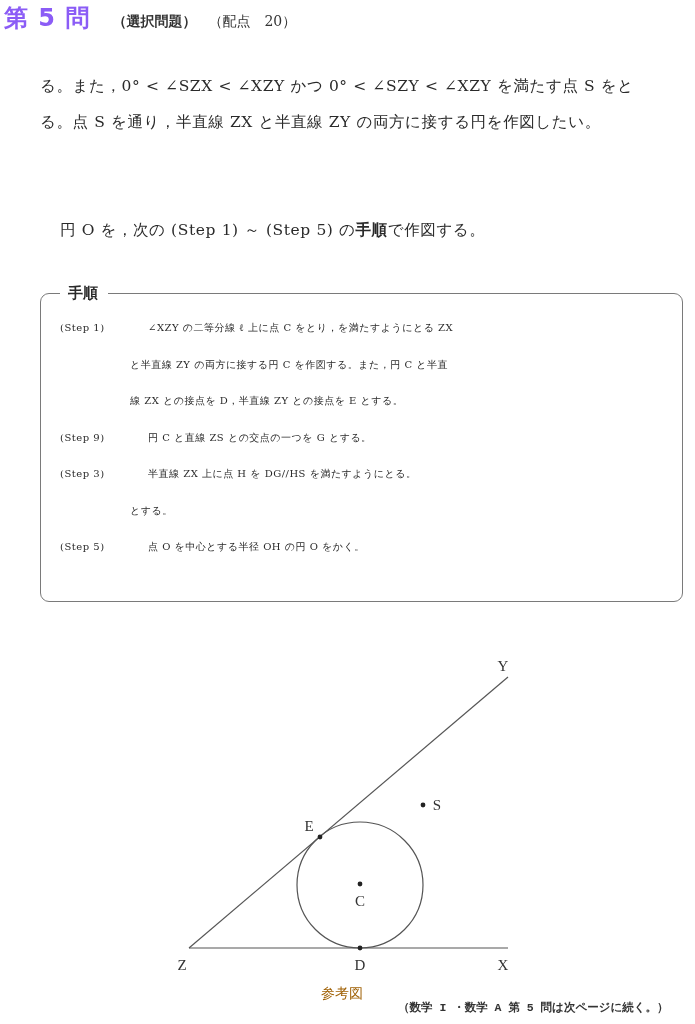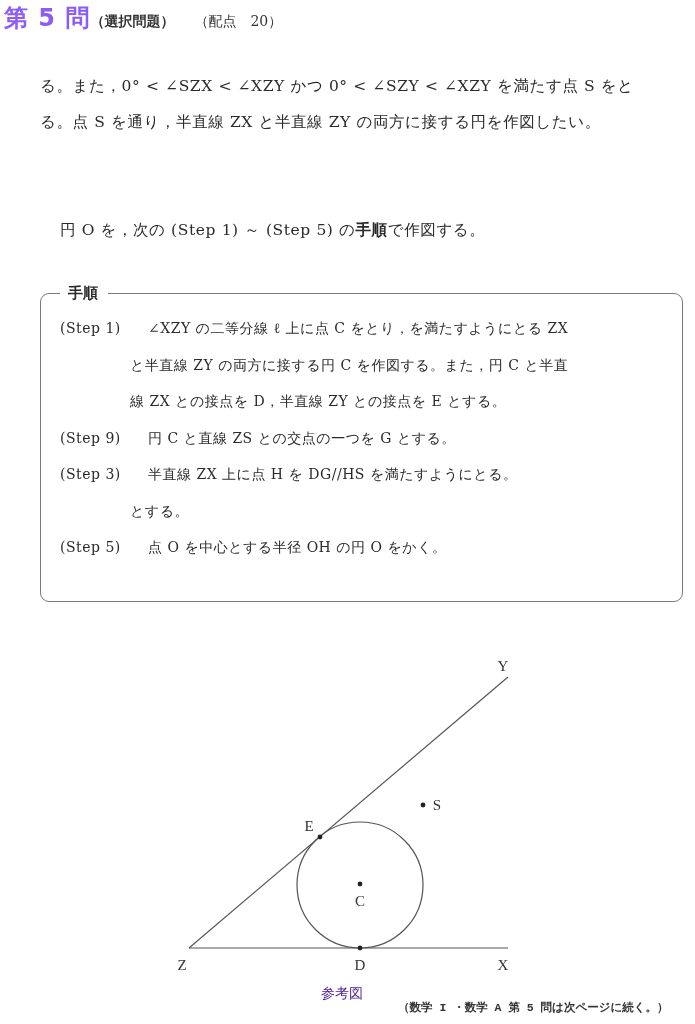--- a/index.html
+++ b/index.html
@@ -28,26 +28,26 @@
       font-family: "DejaVu Sans", "Liberation Sans", sans-serif;
       font-weight: bold;
       font-size: 24px;
       letter-spacing: 1px;
       color: #8b5cf6;
     }
     .header-sub {
       font-family: "DejaVu Sans", "Liberation Sans", sans-serif;
       font-weight: bold;
       font-size: 14px;
-      margin-left: 0;
+      margin-left: 22px;
       color: #333;
     }
     .header-points {
       font-size: 14px;
-      margin-left: 20px;
+      margin-left: 12px;
       color: #333;
     }
     .para {
       position: absolute;
       left: 40px;
       width: 646px;
       font-size: 15.5px;
       line-height: 36px;
       letter-spacing: 0.6px;
     }
@@ -78,21 +78,21 @@
       font-family: "DejaVu Sans", "Liberation Sans", sans-serif;
       font-weight: bold;
       font-size: 15px;
       line-height: 24px;
     }
     .steps {
       position: absolute;
       left: 60px;
       top: 310px;
       width: 620px;
-      font-size: 14px;
+      font-size: 10px;
       line-height: 36.5px;
       letter-spacing: 0.5px;
     }
     .step { display: flex; white-space: nowrap; }
     .step-label { width: 88px; flex: none; }
     .step-text { flex: 1; }
     .step-cont { padding-left: 70px; white-space: nowrap; }
     .figure {
       position: absolute;
       left: 0;
@@ -100,21 +100,21 @@
       width: 695px;
       height: 1024px;
       pointer-events: none;
     }
     .caption {
       position: absolute;
       left: 321px;
       top: 985px;
       font-family: "DejaVu Sans", "Liberation Sans", sans-serif;
       font-size: 14px;
-      color: #4c1d95;
+      color: #a16207;
     }
     .footer {
       position: absolute;
       left: 398px;
       top: 1000px;
       font-family: Liberation Mono, monospace;
       font-weight: bold;
       font-size: 11.5px;
       color: #333;
       white-space: nowrap;

